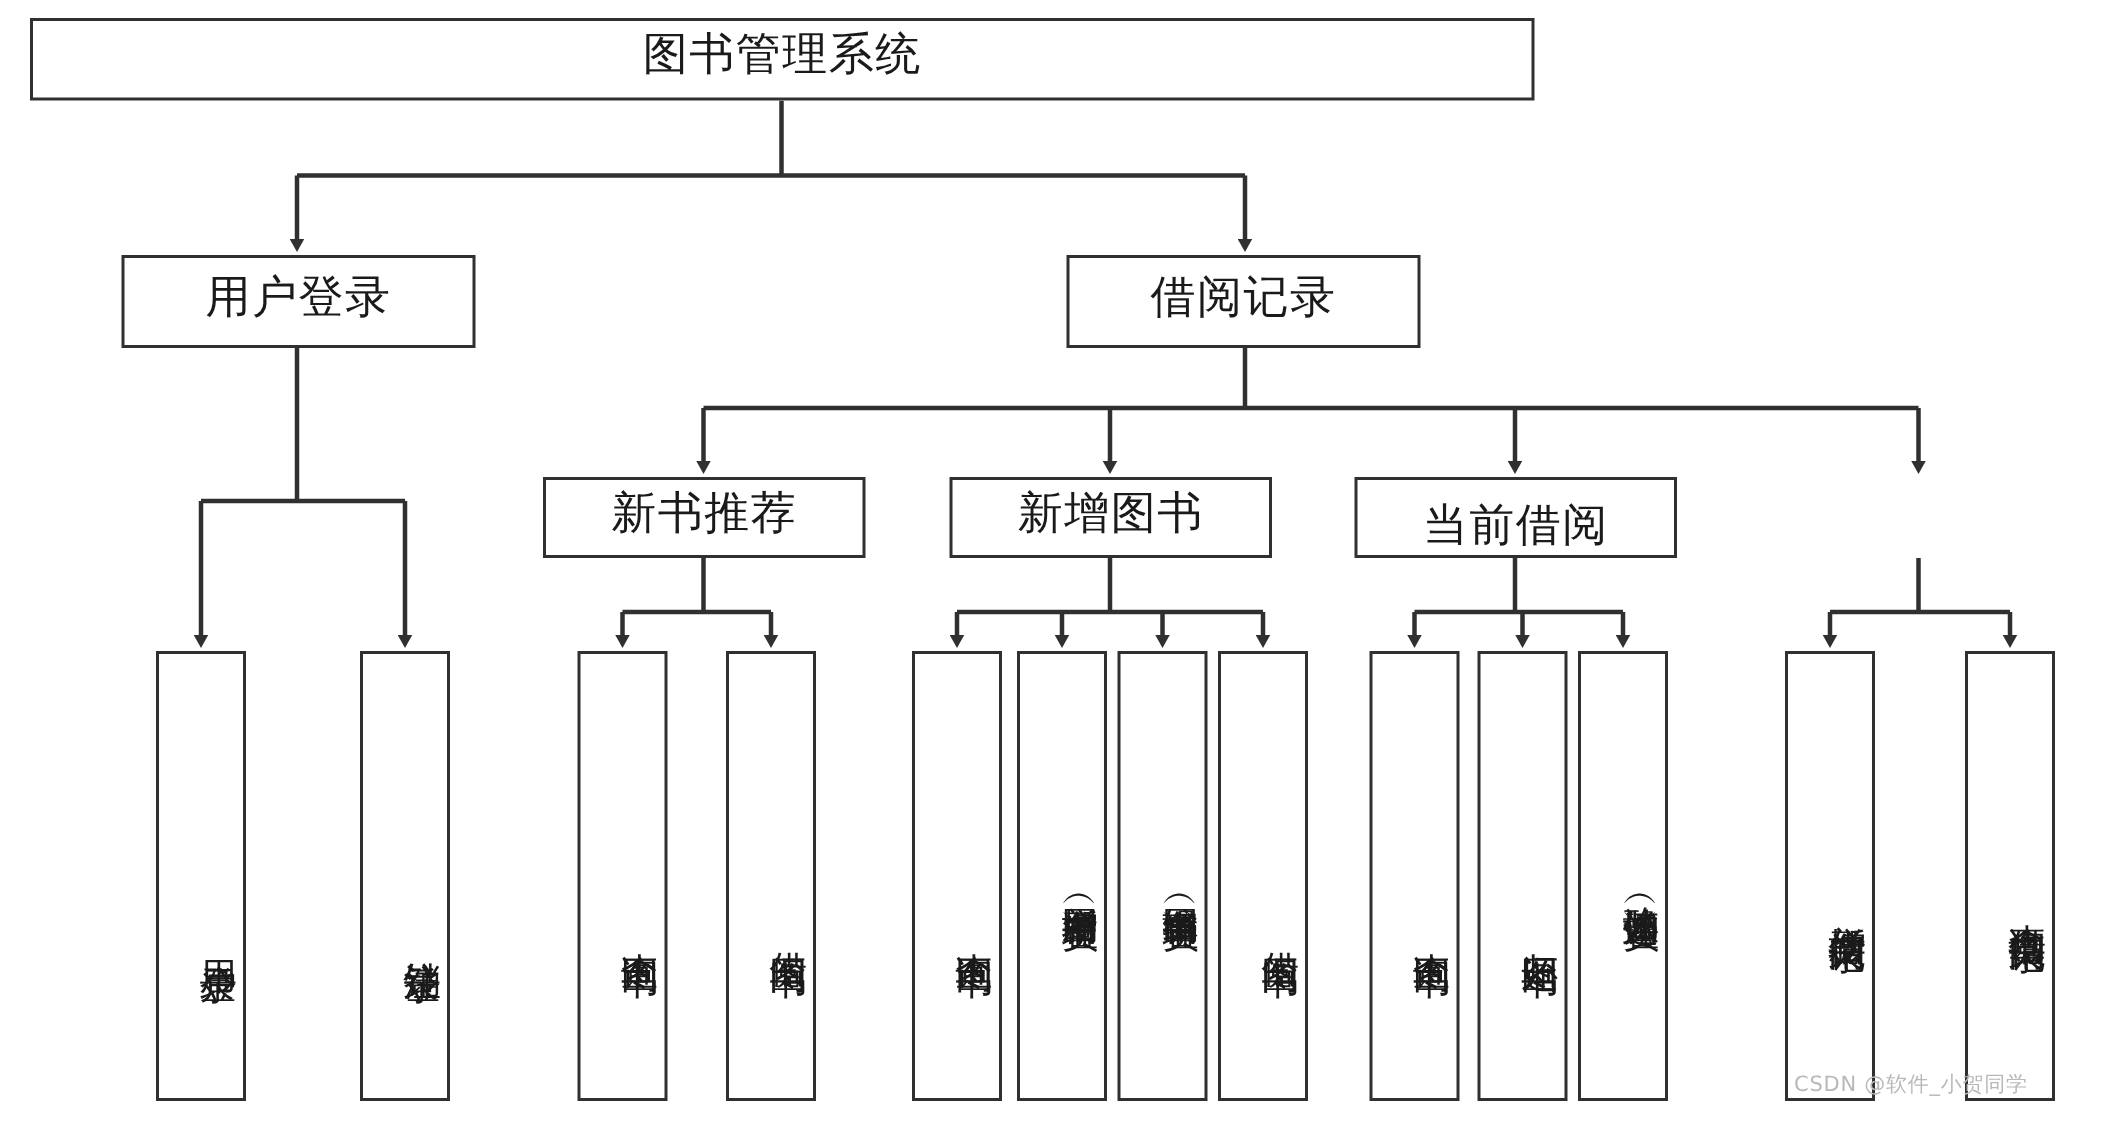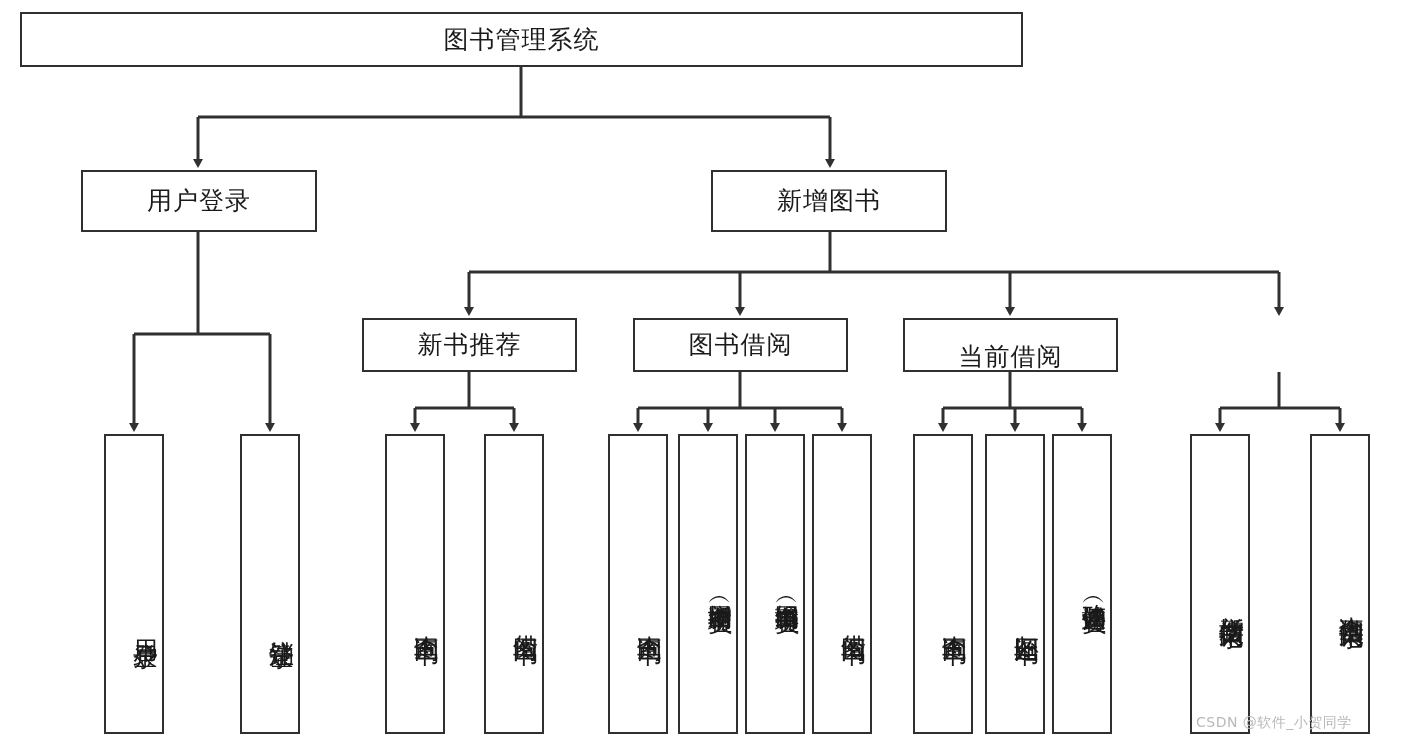--- a/index.html
+++ b/index.html
@@ -28,23 +28,24 @@
     position: absolute;
     box-sizing: border-box;
     border: 2px solid #303030;
     background: #ffffff;
     display: flex;
     align-items: center;
     justify-content: center;
     color: #1a1a1a;
   }
   .node-h {
-    font-size: 25px;
+    font-size: 30px;
     letter-spacing: 1px;
     line-height: 1.1;
+    font-family: Liberation Mono, monospace;
   }
   .node-v {
     writing-mode: vertical-rl;
     text-orientation: upright;
     font-size: 25px;
     line-height: 1.35;
     letter-spacing: 2px;
     align-items: flex-start;
     padding-top: 14px;
     white-space: nowrap;
@@ -130,29 +131,29 @@
 
   <div class="node node-h" style="left:20px; top:12px; width:1003px; height:55px;">
     <span>图书管理系统</span>
   </div>
 
   <div class="node node-h" style="left:81px; top:170px; width:236px; height:62px;">
     <span>用户登录</span>
   </div>
 
   <div class="node node-h" style="left:711px; top:170px; width:236px; height:62px;">
-    <span>新增图书</span>
+    <span>借阅记录</span>
   </div>
 
   <div class="node node-h" style="left:362px; top:318px; width:215px; height:54px;">
     <span>新书推荐</span>
   </div>
 
   <div class="node node-h" style="left:633px; top:318px; width:215px; height:54px;">
-    <span>图书借阅</span>
+    <span>新增图书</span>
   </div>
 
   <div class="node node-h" style="left:903px; top:318px; width:215px; height:54px;align-items:flex-end;">
     <span>当前借阅</span>
   </div>
 
 
   <div class="node node-v" style="left:104px; top:434px; width:60px; height:300px; padding-top:80px;">
     <span>用户登录</span>
   </div>

